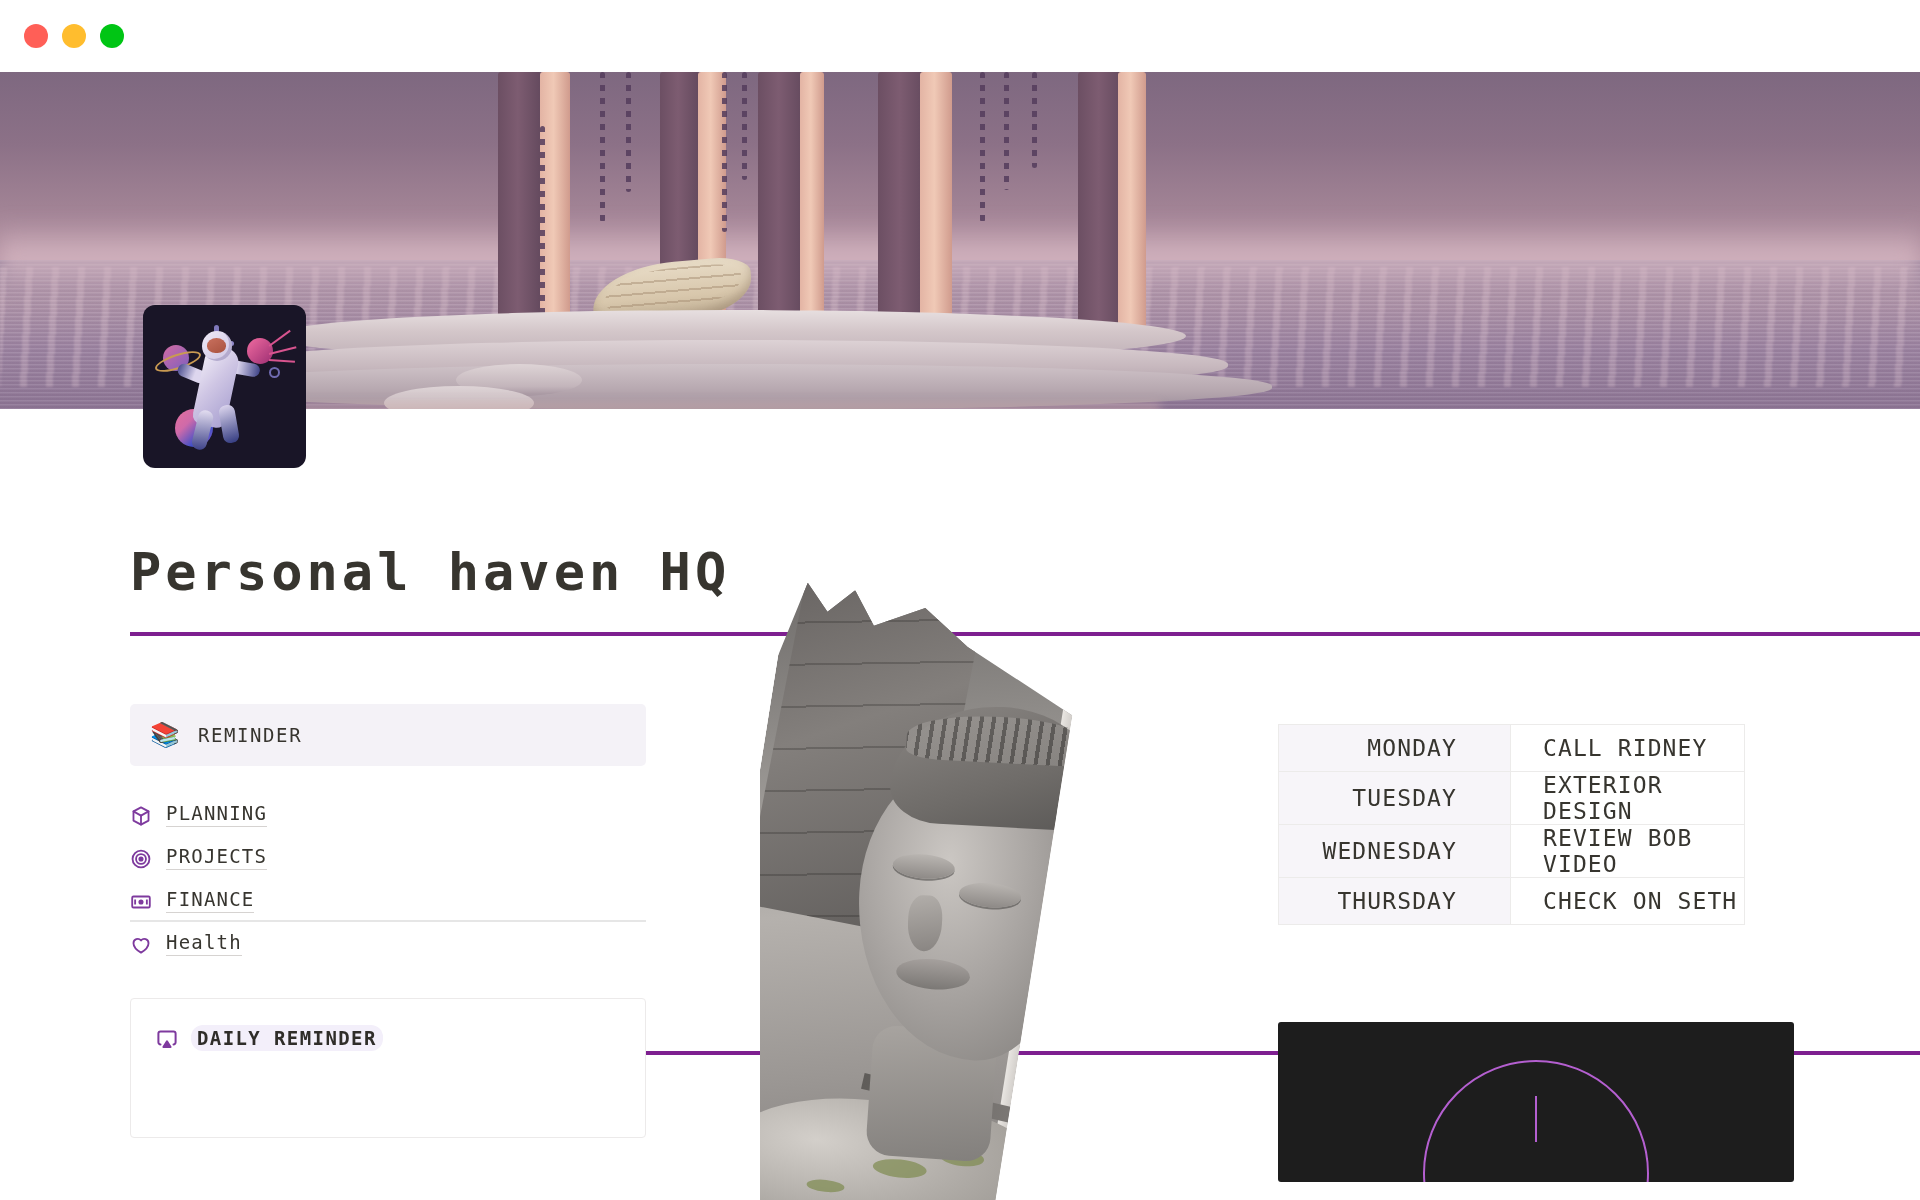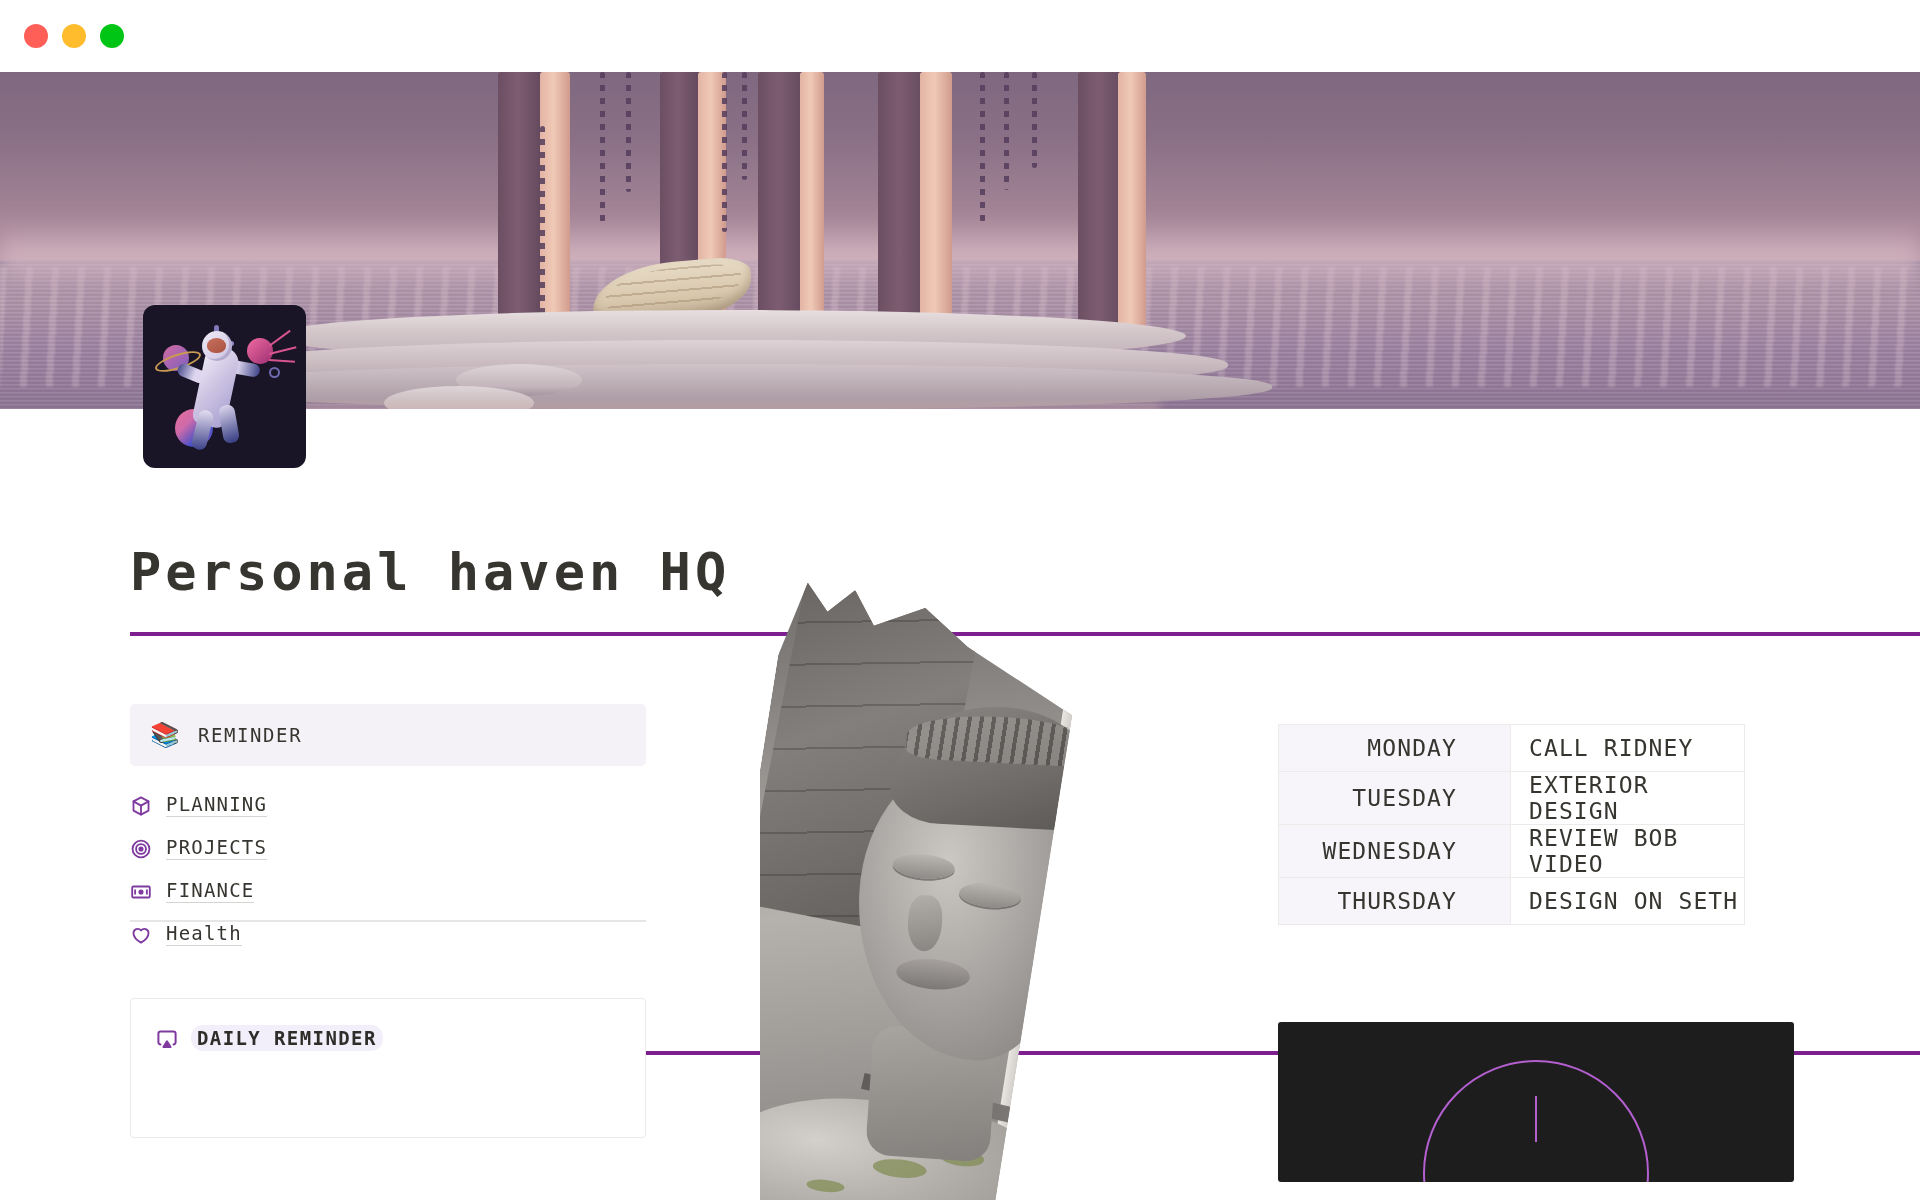--- a/index.html
+++ b/index.html
@@ -269,21 +269,21 @@
   .callout-emoji { font-size: 24px; line-height: 1; }
   .callout-label {
     font-size: 19px;
     letter-spacing: 1.6px;
     color: #37352f;
   }
 
   .link-list { margin-top: 18px; }
   .link-row {
     display: flex;
-    align-items: center;
+    align-items: flex-end;
     gap: 14px;
     height: 43px;
   }
   .link-icon { width: 22px; height: 22px; flex: 0 0 22px; display: block; }
   .link-text {
     font-size: 19px;
     letter-spacing: 1.2px;
     color: #37352f;
     border-bottom: 1.5px solid #d6d3d1;
     padding-bottom: 2px;
@@ -307,21 +307,21 @@
   .agenda-day {
     width: 232px;
     background: #f7f5f9;
     text-align: right;
     padding-right: 53px;
   }
   .agenda-task {
     width: 234px;
     background: #ffffff;
     text-align: left;
-    padding-left: 18px;
+    padding-left: 32px;
   }
 
   
   .reminder-card {
     margin-top: 0;
     border: 1.5px solid #eceaea;
     border-radius: 4px;
     padding: 26px 24px 40px 24px;
     min-height: 140px;
     background: #ffffff;
@@ -641,21 +641,21 @@
         <tr>
           <td class="agenda-day">TUESDAY</td>
           <td class="agenda-task">EXTERIOR DESIGN</td>
         </tr>
         <tr>
           <td class="agenda-day">WEDNESDAY</td>
           <td class="agenda-task">REVIEW BOB VIDEO</td>
         </tr>
         <tr>
           <td class="agenda-day">THURSDAY</td>
-          <td class="agenda-task">DESIGN ON SETH</td>
+          <td class="agenda-task">CHECK ON SETH</td>
         </tr>
       </tbody>
     </table>
 
     <div class="hr-gray" style="left:0; top:330px; width:516px;"></div>
 
     <div class="timer-card" style="position:absolute; left:0; top:318px; width:516px; top:318px;">
       <span class="timer-dial"></span>
       <span class="timer-hand"></span>
     </div>

